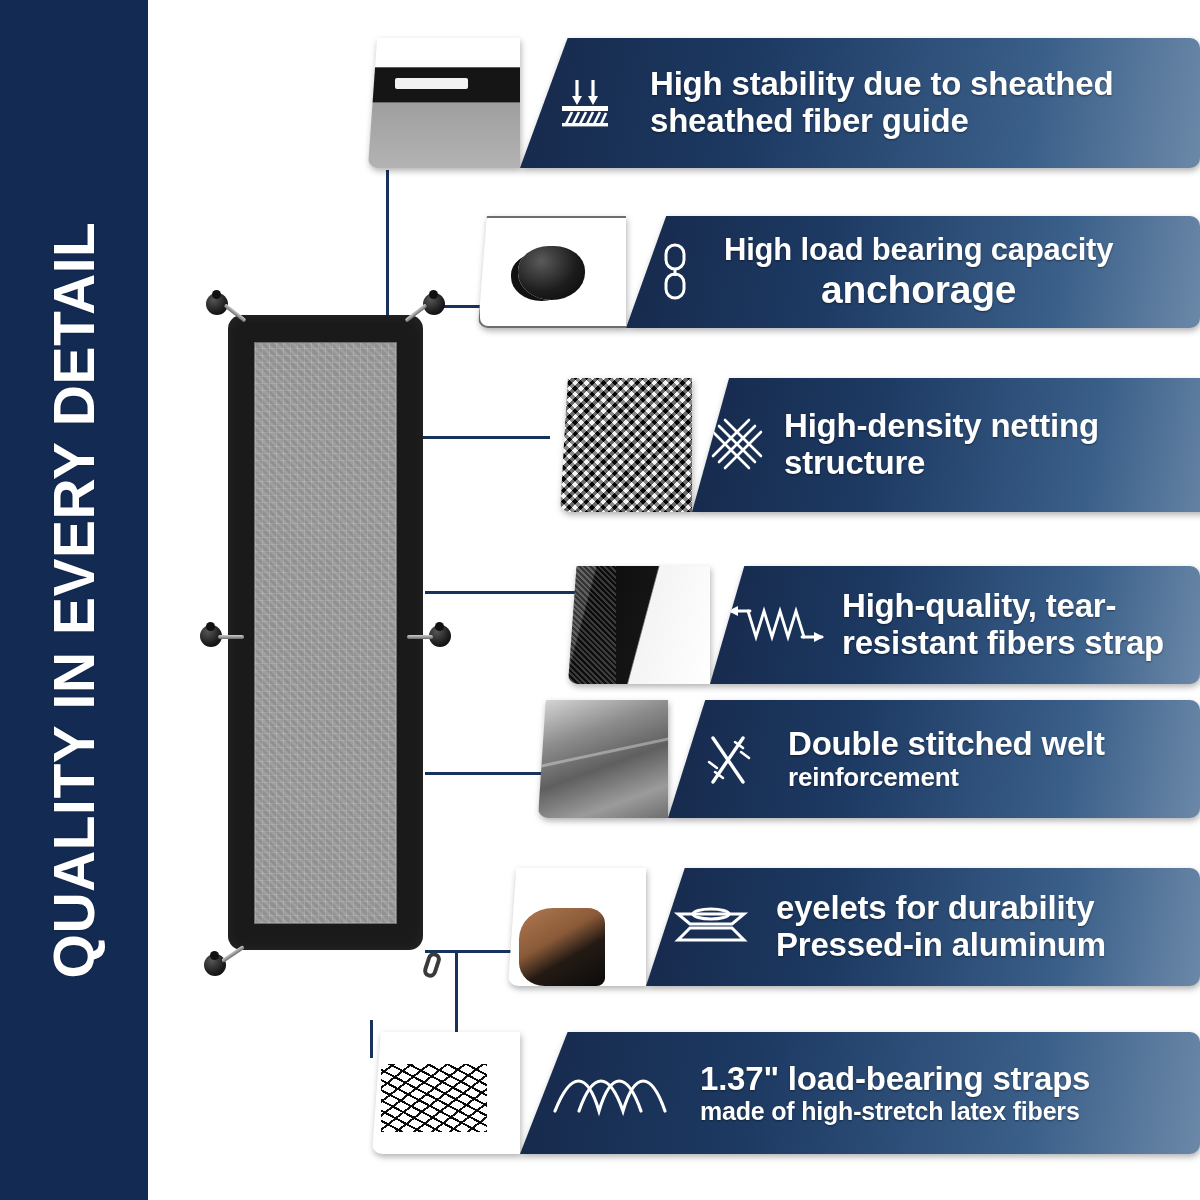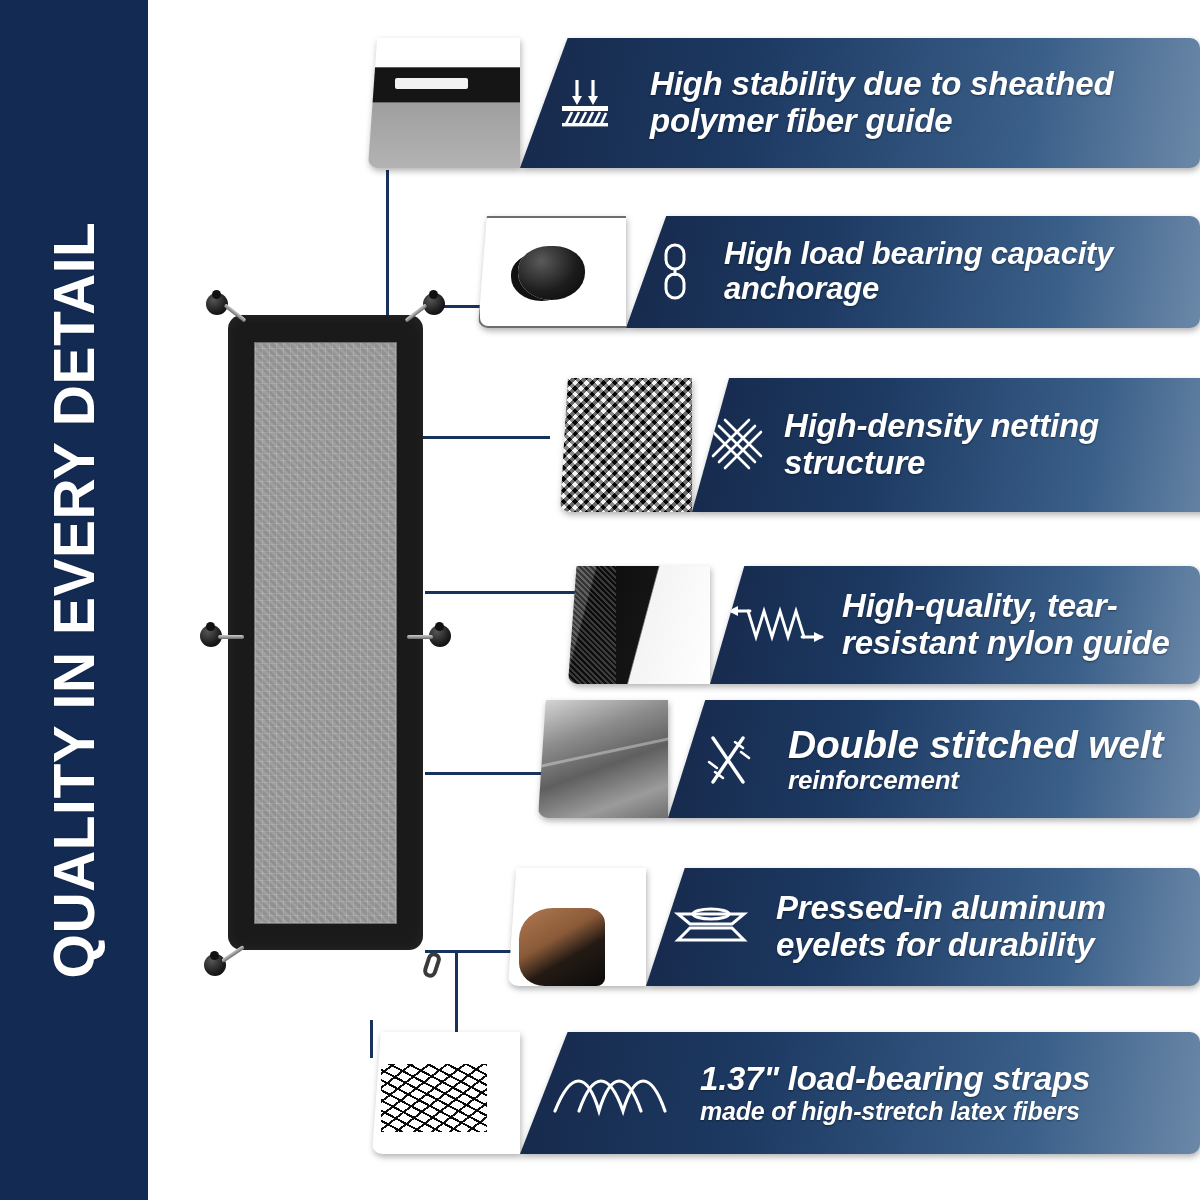--- a/index.html
+++ b/index.html
@@ -88,21 +88,20 @@
     border-radius:8px;
     background:transparent;
   }
 
   
   .banner {
     position:absolute;
     display:flex;
     align-items:stretch;
     filter:drop-shadow(1px 3px 3px rgba(0,0,0,.30));
-    font-style:italic;
   }
   .thumb {
     position:relative;
     flex:0 0 auto;
     background:#ffffff;
     overflow:hidden;
     clip-path: polygon(6% 0%, 100% 0%, 100% 100%, 0% 100%);
     border-radius:10px 0 0 10px;
   }
 
@@ -241,40 +240,40 @@
           <line x1="26" y1="52" x2="32" y2="40"></line>
           <line x1="33" y1="52" x2="39" y2="40"></line>
           <line x1="40" y1="52" x2="46" y2="40"></line>
           <line x1="47" y1="52" x2="52" y2="41"></line>
         </g>
         <rect x="8" y="51" width="46" height="3.4" fill="#fff"></rect>
       </svg>
     </div>
     <div style="padding-right:20px;">
       <div class="btext" style="font-size:33px;">High stability due to sheathed</div>
-      <div class="btext" style="font-size:33px;">polymer fiber guide</div>
+      <div class="btext" style="font-size:33px;">sheathed fiber guide</div>
     </div>
   </div>
 </div>
 
 <div class="banner" style="left:478px; top:216px; width:722px; height:112px;">
   <div class="thumb tex-hook" style="width:148px; border:2px solid #6d6d6d; border-right:none;"></div>
   <div class="bar">
     <div class="icon-box" style="width:98px;">
       <svg width="40" height="62" viewBox="0 0 40 62">
         <g stroke="#fff" stroke-width="3" fill="none">
           <rect x="11" y="4" width="18" height="24" rx="9"></rect>
           <rect x="11" y="33" width="18" height="24" rx="9"></rect>
           <line x1="20" y1="27" x2="20" y2="35"></line>
         </g>
       </svg>
     </div>
     <div style="padding-right:20px;">
       <div class="btext" style="font-size:31px;text-align:right;">High load bearing capacity</div>
-      <div class="btext" style="font-size:31px;">anchorage</div>
+      <div class="btext" style="font-size:39px;text-align:center;">anchorage</div>
     </div>
   </div>
 </div>
 
 <div class="banner" style="left:560px; top:378px; width:662px; height:134px;">
   <div class="thumb tex-mesh" style="width:132px;"></div>
   <div class="bar">
     <div class="icon-box" style="width:92px;">
       <svg width="66" height="66" viewBox="0 0 66 66">
         <g stroke="#fff" stroke-width="2.6" fill="none" stroke-linecap="round">
@@ -302,21 +301,21 @@
           <path d="M26 14 L34 40 L42 14 L50 40 L58 14 L66 40 L74 14 L82 40"></path>
           <line x1="8" y1="14" x2="28" y2="14"></line>
           <line x1="80" y1="40" x2="100" y2="40"></line>
         </g>
         <polygon points="6,14 16,9 16,19" fill="#fff"></polygon>
         <polygon points="102,40 92,35 92,45" fill="#fff"></polygon>
       </svg>
     </div>
     <div style="padding-right:16px;">
       <div class="btext" style="font-size:33px;">High-quality, tear-</div>
-      <div class="btext" style="font-size:33px;">resistant nylon guide</div>
+      <div class="btext" style="font-size:33px;">resistant fibers strap</div>
     </div>
   </div>
 </div>
 
 <div class="banner" style="left:538px; top:700px; width:662px; height:118px;">
   <div class="thumb tex-welt" style="width:130px;"></div>
   <div class="bar">
     <div class="icon-box" style="width:120px;">
       <svg width="62" height="62" viewBox="0 0 62 62">
         <g stroke="#fff" stroke-width="3.4" stroke-linecap="round">
@@ -325,41 +324,41 @@
         </g>
         <g stroke="#fff" stroke-width="2.6" stroke-linecap="round">
           <line x1="38" y1="14" x2="46" y2="20"></line>
           <line x1="44" y1="24" x2="52" y2="30"></line>
           <line x1="12" y1="34" x2="20" y2="40"></line>
           <line x1="18" y1="44" x2="26" y2="50"></line>
         </g>
       </svg>
     </div>
     <div style="padding-right:16px;">
-      <div class="btext" style="font-size:39px;">Double stitched welt</div>
+      <div class="btext" style="font-size:33px;">Double stitched welt</div>
       <div class="btext" style="font-size:26px;">reinforcement</div>
     </div>
   </div>
 </div>
 
 <div class="banner" style="left:508px; top:868px; width:692px; height:118px;">
   <div class="thumb tex-eyelet" style="width:138px;"></div>
   <div class="bar">
     <div class="icon-box" style="width:130px;">
       <svg width="86" height="58" viewBox="0 0 86 58">
         <g stroke="#fff" stroke-width="3" fill="none">
           <path d="M10 16 L76 16 L64 26 L22 26 Z"></path>
           <ellipse cx="43" cy="16" rx="18" ry="5"></ellipse>
           <path d="M22 30 L64 30 L76 42 L10 42 Z"></path>
         </g>
       </svg>
     </div>
     <div style="padding-right:18px;">
+      <div class="btext" style="font-size:33px;">eyelets for durability</div>
       <div class="btext" style="font-size:33px;">Pressed-in aluminum</div>
-      <div class="btext" style="font-size:33px;">eyelets for durability</div>
     </div>
   </div>
 </div>
 
 <div class="banner" style="left:372px; top:1032px; width:828px; height:122px;">
   <div class="thumb tex-fiber" style="width:148px;"></div>
   <div class="bar">
     <div class="icon-box" style="width:180px;">
       <svg width="122" height="52" viewBox="0 0 122 52">
         <g stroke="#fff" stroke-width="3.2" fill="none" stroke-linecap="round">

